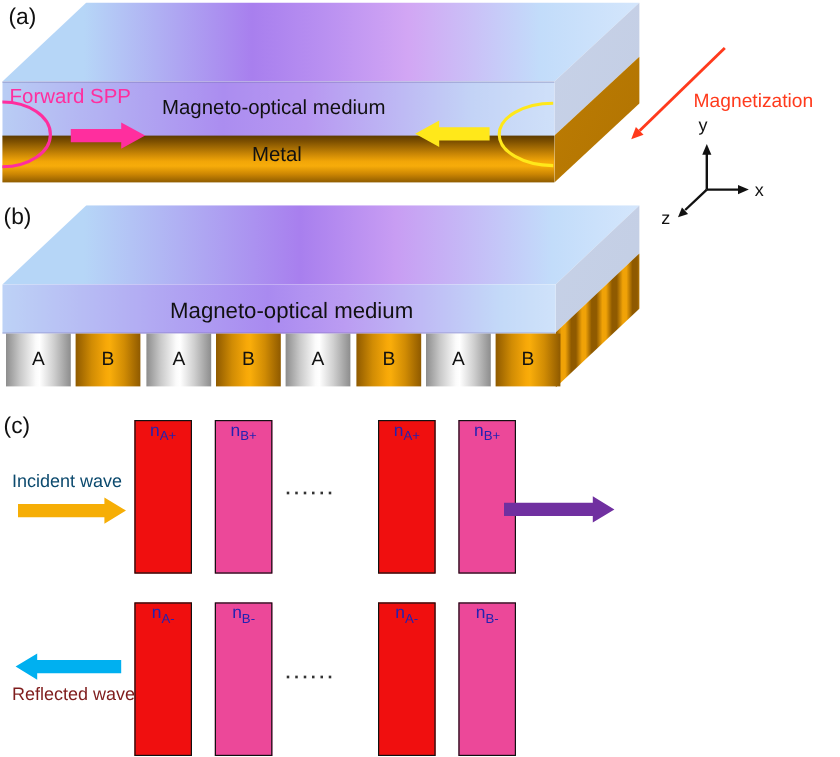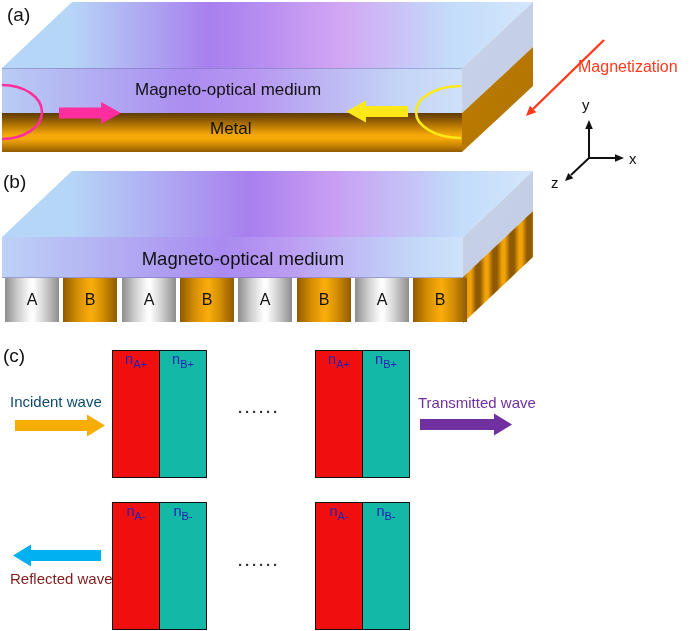--- a/index.html
+++ b/index.html
@@ -57,21 +57,21 @@
   .seg.A{background:linear-gradient(90deg,#8d8d8d 0%,#c9c9c9 22%,#fbfbfb 46%,#ffffff 52%,#cfcfcf 74%,#8d8d8d 100%);}
   .seg.B{background:linear-gradient(90deg,#8f5a00 0%,#d18c04 25%,#f7a808 47%,#f9ad0a 53%,#d18c04 75%,#8f5a00 100%);}
   
   .block{
     position:absolute;width:48px;height:128px;box-sizing:border-box;
     border:1px solid #111;display:flex;align-items:flex-start;justify-content:center;
     font-size:14.5px;color:#2222b2;
   }
   .block sub{font-size:11px;}
   .block.red{background:#f00f0f;}
-  .block.green{background:#14b8a6;}
+  .block.green{background:#ec4899;margin-left:20px;}
   .dots{position:absolute;width:48px;text-align:center;font-size:15px;font-weight:bold;letter-spacing:2px;color:#333;}
   
   .panel-label{position:absolute;font-size:19px;color:#111;}
   .lbl{position:absolute;white-space:nowrap;}
   .svg-overlay{position:absolute;left:0;top:0;pointer-events:none;}
 </style>
 </head>
 <body>
 
 <div id="stage">
@@ -163,27 +163,27 @@
 
     <polygon points="15,420 87,420 87,414.5 105,425.5 87,436.5 87,431 15,431" fill="#F6AE06"></polygon>
     <polygon points="420,419 494,419 494,413.5 512,424.5 494,435.5 494,430 420,430" fill="#7030A0"></polygon>
     <polygon points="101,550 31,550 31,544.5 13,555.5 31,566.5 31,561 101,561" fill="#00B0F0"></polygon>
   </svg>
 
   <div class="panel-label" style="left:7px;top:4px">(a)</div>
   <div class="panel-label" style="left:3px;top:171px">(b)</div>
   <div class="panel-label" style="left:3px;top:345px">(c)</div>
 
+  <div class="lbl" style="left:8px;top:71px;font-size:17px;color:#FF2E9E">Forward SPP</div>
   <div class="lbl" style="left:135px;top:80px;font-size:17px;color:#111">Magneto-optical medium</div>
   <div class="lbl" style="left:210px;top:119px;font-size:17px;color:#111">Metal</div>
-  <div class="lbl" style="left:578px;top:58px;font-size:16px;color:#FF3A1C">Magnetization</div>
+  <div class="lbl" style="left:578px;top:76px;font-size:16px;color:#FF3A1C">Magnetization</div>
 
   <div class="lbl" style="left:582px;top:96px;font-size:15px;color:#111">y</div>
   <div class="lbl" style="left:629px;top:150px;font-size:15px;color:#111">x</div>
   <div class="lbl" style="left:551px;top:174px;font-size:15px;color:#111">z</div>
 
   <div class="lbl" style="left:133px;top:248px;width:220px;text-align:center;font-size:18.5px;color:#111">Magneto-optical medium</div>
 
   <div class="lbl" style="left:10px;top:393px;font-size:15px;color:#0c4a6e">Incident wave</div>
-  <div class="lbl" style="left:418px;top:394px;font-size:15px;color:#7030A0">Transmitted wave</div>
   <div class="lbl" style="left:10px;top:570px;font-size:15px;color:#7f1d1d">Reflected wave</div>
 
 </div>
 
 </body></html>

